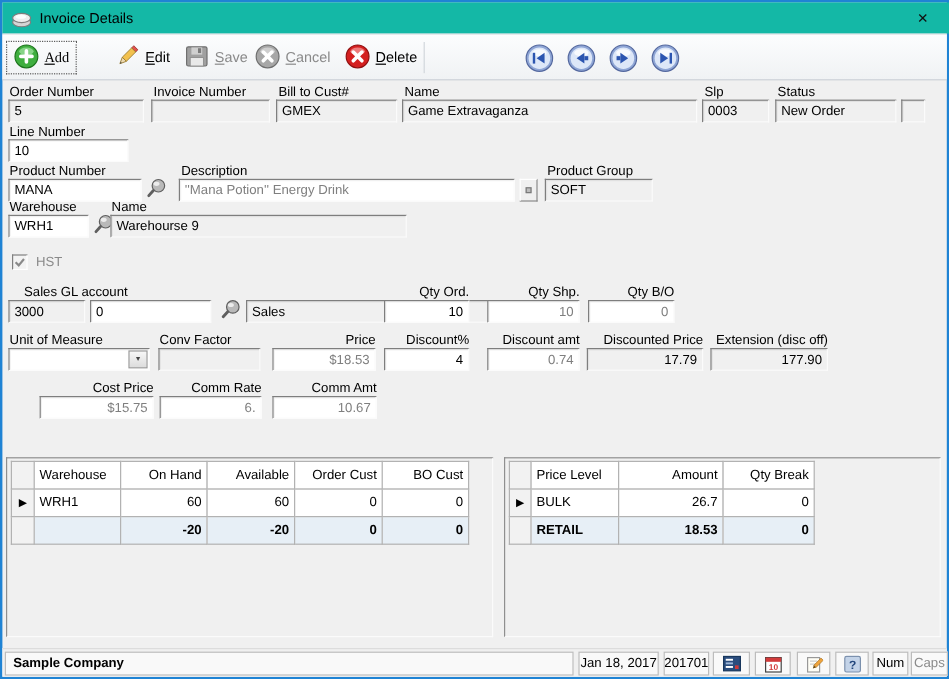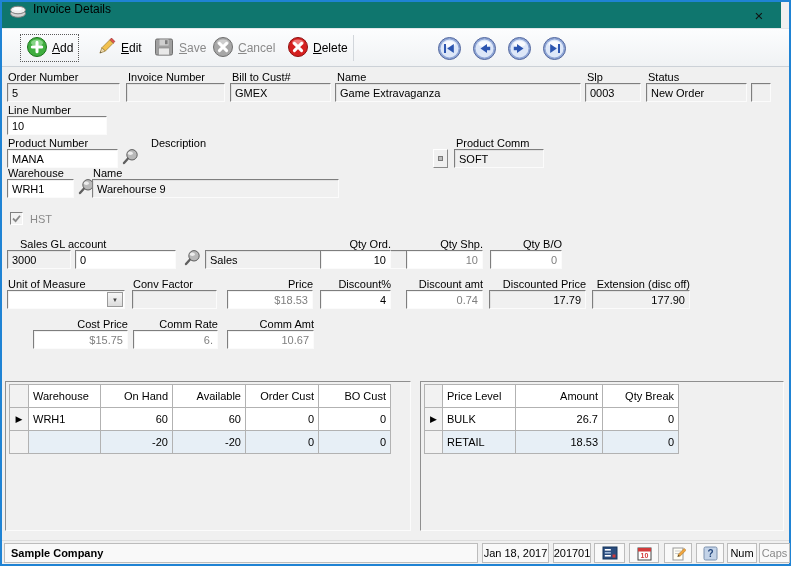--- a/index.html
+++ b/index.html
@@ -3,30 +3,30 @@
 <meta charset="utf-8">
 <style>
   * { box-sizing: border-box; }
   html,body { margin:0; padding:0; background:#ffffff; }
   #window {
     position:relative; width:791px; height:566px; background:#f0f0f0;
     font-family:"Liberation Sans", sans-serif; font-size:11px; color:#000;
     box-shadow: inset 0 0 0 2px #1f83d4; overflow:hidden;
   }
   
-  .titlebar { position:absolute; left:2px; top:2px; right:10px; height:26px; background:#0f766e; display:flex; }
+  .titlebar { position:absolute; left:2px; top:2px; right:0; height:26px; background:#14b8a6; display:flex; align-items:center; }
   .title-icon { margin-left:7px; display:flex; }
   .title-text { margin-left:6px; font-size:12px; }
   .close-btn { margin-left:auto; width:44px; height:26px; display:flex; align-items:center; justify-content:center; font-size:15px; color:#111; cursor:default; }
   
   .toolbar { position:absolute; left:2px; top:28px; right:2px; height:39px;
     background:linear-gradient(#fcfdfe,#f0f2f4); border-top:1px solid #e4e7ea; border-bottom:1px solid #ccd1d7; }
   .tbtn { position:absolute; top:5px; height:28px; display:flex; align-items:center; gap:4px; padding:0 5px; }
   .tbtn .lblt { font-size:12px; }
-  #btn-add { left:18px; border:1px dotted #5a5a5a; }
+  #btn-add { left:3px; border:1px dotted #5a5a5a;font-family:Liberation Serif, serif; }
   #btn-edit { left:88px; }
   #btn-save { left:146px; }
   #btn-cancel { left:205px; }
   #btn-delete { left:280px; }
   .disabled-label { color:#8a8a8a; }
   .tool-sep { position:absolute; left:351px; top:6px; width:1px; height:26px; background:#d2d6db; }
   .navbtn { position:absolute; top:7px; width:25px; height:25px; }
   #nav-first { left:435px; } #nav-prev { left:470px; } #nav-next { left:505px; } #nav-last { left:540px; }
   
   .lbl { position:absolute; white-space:nowrap; height:12px; line-height:12px; }
@@ -46,21 +46,21 @@
               border:1px solid #9a9a9a; display:flex; align-items:center; justify-content:center; font-size:6px; color:#444; }
   .checkbox { position:absolute; width:13px; height:13px; background:#f3f3f3;
               border:1px solid; border-color:#808080 #fff #fff #808080; display:flex; align-items:center; justify-content:center; }
   
   .panel { position:absolute; background:#f0f0f0; border:1px solid; border-color:#8f8f8f #fbfbfb #fbfbfb #8f8f8f; }
   table.grid { position:absolute; left:3px; top:2px; border-collapse:collapse; table-layout:fixed; }
   .grid th, .grid td { border:1px solid #b2b2b2; height:23px; padding:0 4px; font-weight:normal; font-size:11px;
                        background:#fff; overflow:hidden; white-space:nowrap; }
   .grid th.r, .grid td.r { text-align:right; }
   .grid td.sel { background:#f2f2f2; text-align:center; padding:0; font-size:9px; line-height:9px; }
-  .grid tr.altrow td.c { background:#e7eff6; }
+  .grid tr.altrow td.c { background:#e7eff6;font-weight:bold; }
   
   .statusbar { position:absolute; left:2px; right:2px; top:540px; height:24px; background:#f0f0f0; border-top:1px solid #dcdcdc; }
   .sb-panel { position:absolute; top:2px; height:20px; border:1px solid #bcbcbc; background:#f9f9f9;
               display:flex; align-items:center; justify-content:center; overflow:hidden; font-size:11px; }
   .sb-left { justify-content:flex-start; padding-left:6px;font-weight:bold; }
 </style>
 </head>
 <body>
 
 <div id="window">
@@ -175,30 +175,31 @@
   <div class="fld ro" style="left:335px;top:83px;width:246px">Game Extravaganza</div>
   <div class="fld ro" style="left:585px;top:83px;width:56px">0003</div>
   <div class="fld ro" style="left:646px;top:83px;width:101px">New Order</div>
   <div class="fld ro" style="left:751px;top:83px;width:20px"></div>
 
   <span class="lbl" style="left:8px;top:104px">Line Number</span>
   <div class="fld" style="left:7px;top:116px;width:100px">10</div>
 
   <span class="lbl" style="left:8px;top:137px">Product Number</span>
   <span class="lbl" style="left:151px;top:137px">Description</span>
-  <span class="lbl" style="left:456px;top:137px">Product Comm</span>
+  <span class="lbl" style="left:456px;top:137px">Product Group</span>
 
   <div class="fld" style="left:7px;top:149px;width:111px">MANA</div>
   <span class="lookup" style="left:121px;top:148px">
     <svg width="19" height="19" viewBox="0 0 19 19">
       <circle cx="11" cy="6.8" r="5.2" fill="#b9b9b9" stroke="#5f5f5f"></circle>
       <ellipse cx="9.4" cy="5.2" rx="2.5" ry="1.7" fill="#ececec"></ellipse>
       <line x1="6.8" y1="10.8" x2="3" y2="15" stroke="#5f5f5f" stroke-width="2.4" stroke-linecap="round"></line>
     </svg>
   </span>
+  <div class="fld graytext" style="left:149px;top:149px;width:280px">''Mana Potion'' Energy Drink</div>
   <div class="mini-btn" style="left:433px;top:149px">
       <span class="sq"></span>
     </div>
   <div class="fld ro" style="left:454px;top:149px;width:90px">SOFT</div>
 
   <span class="lbl" style="left:8px;top:167px">Warehouse</span>
   <span class="lbl" style="left:93px;top:167px">Name</span>
   <div class="fld" style="left:7px;top:179px;width:67px">WRH1</div>
   <span class="lookup" style="left:77px;top:178px">
     <svg width="19" height="19" viewBox="0 0 19 19">

